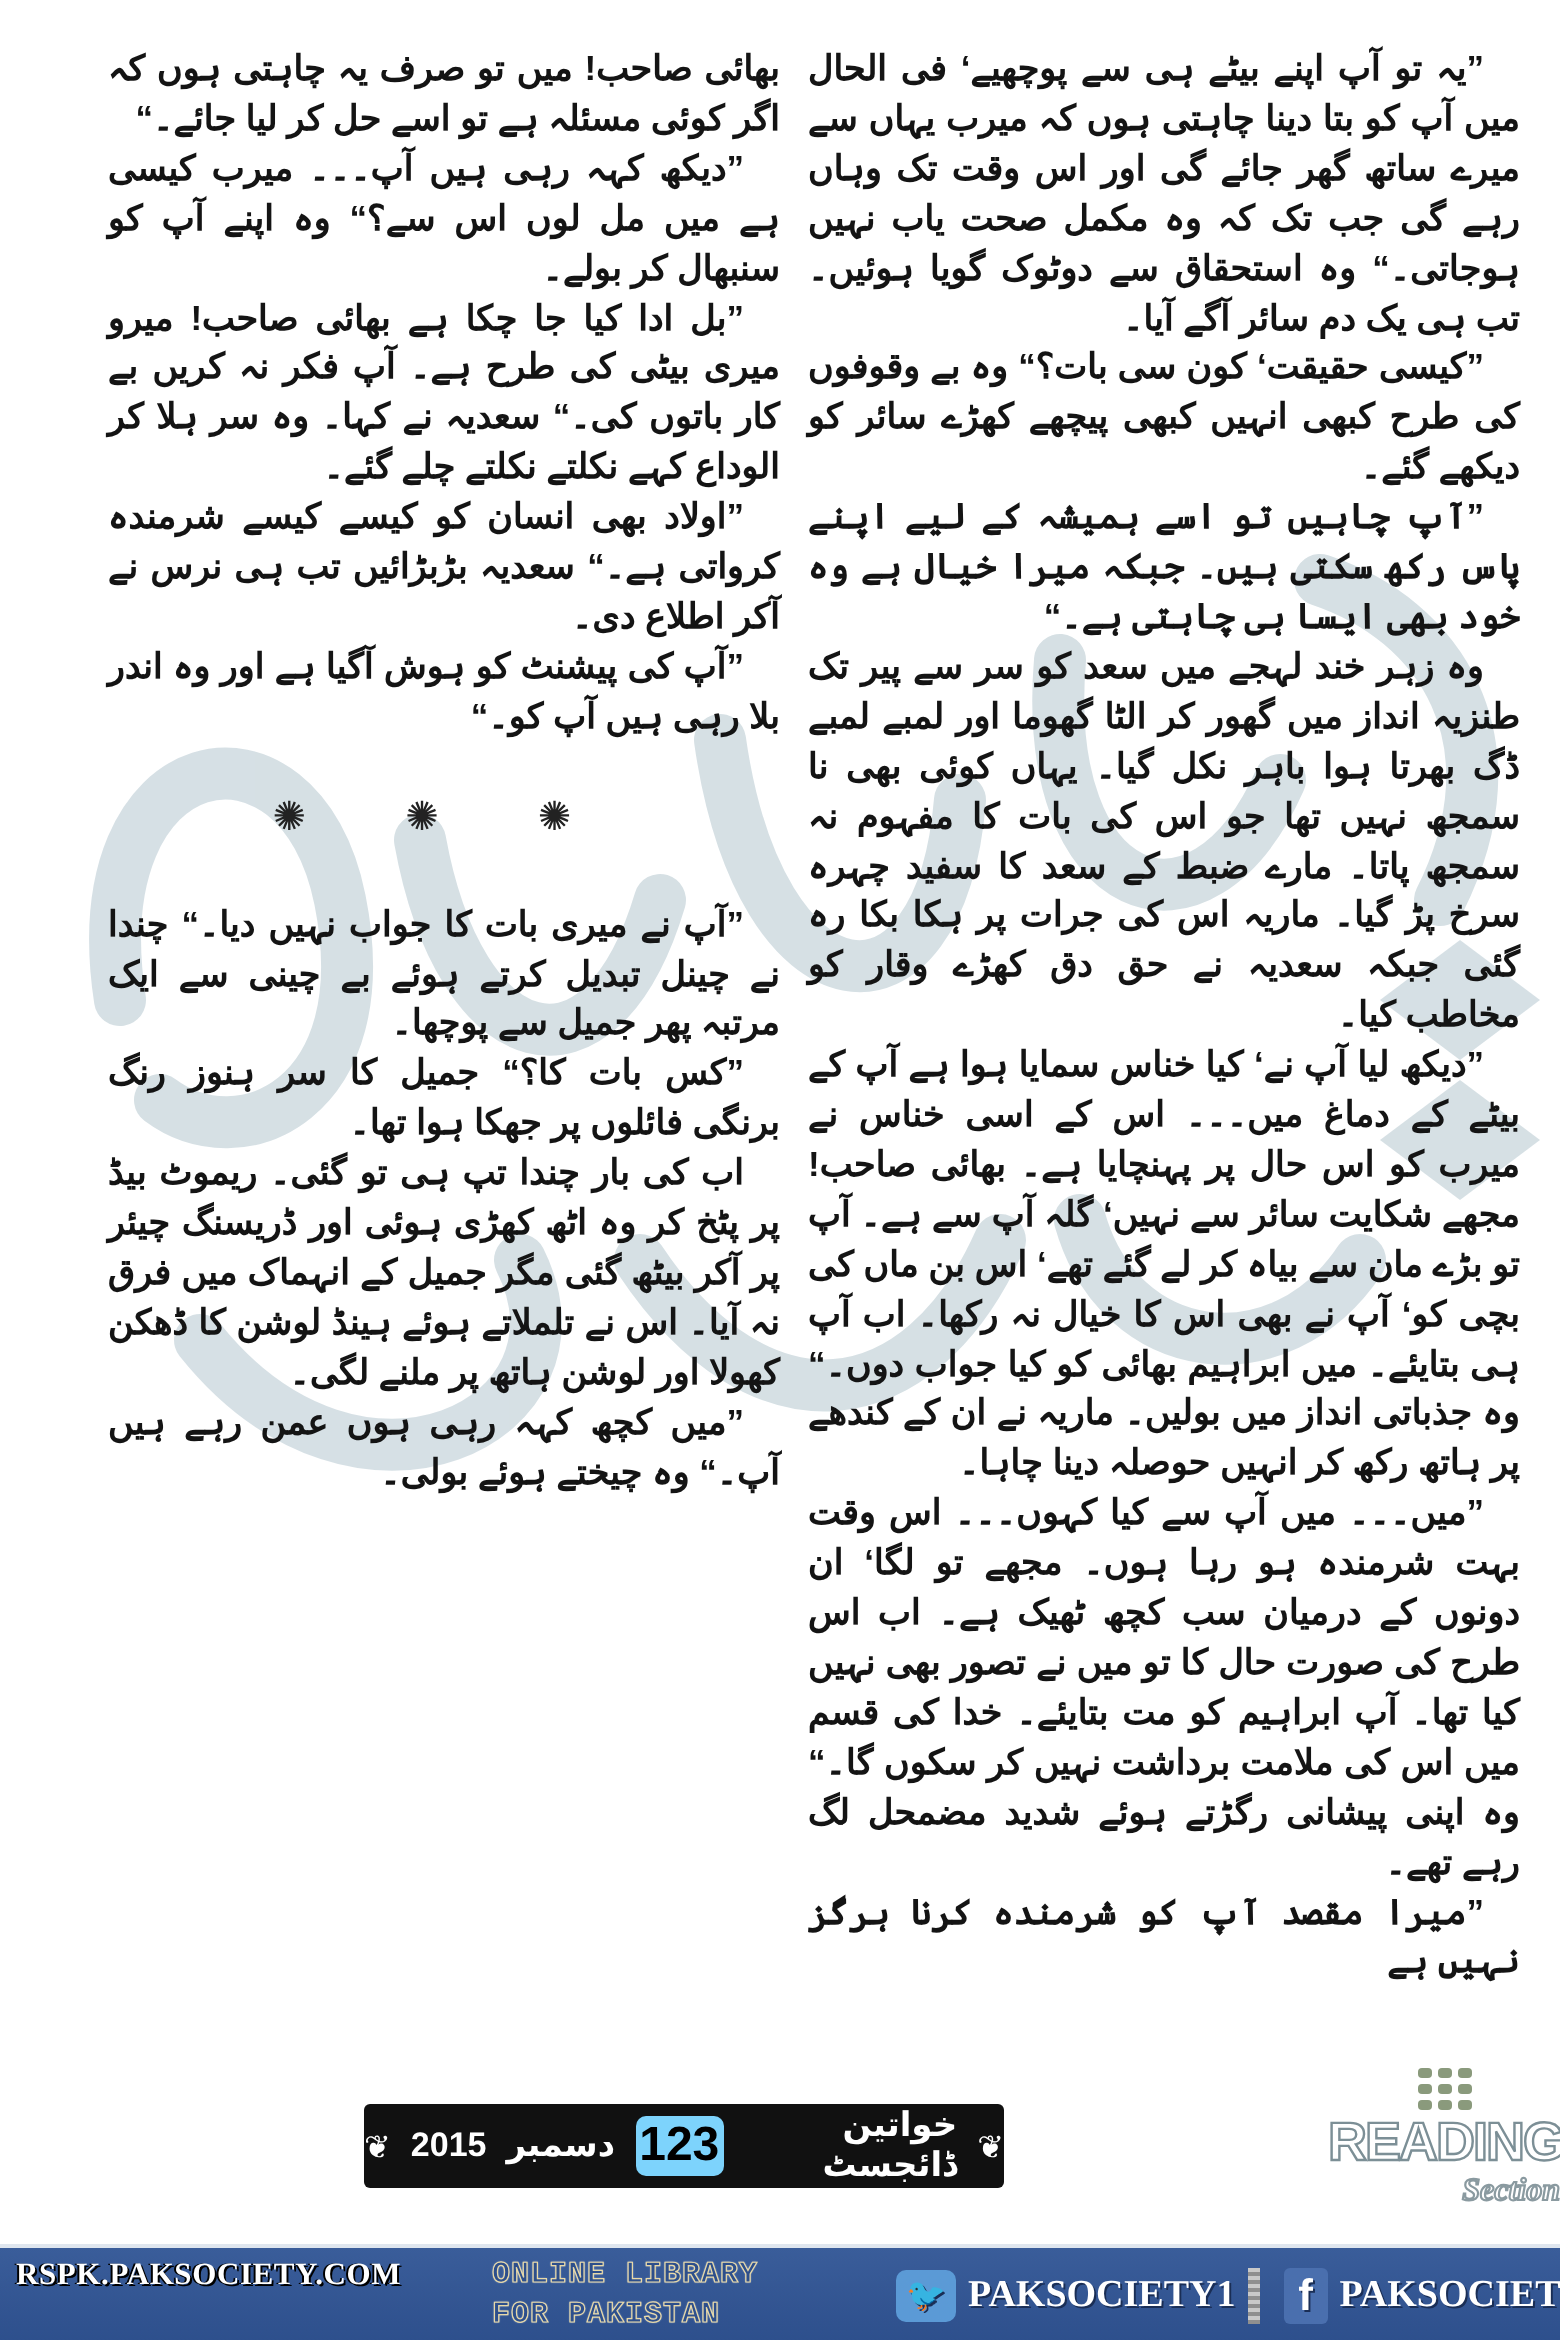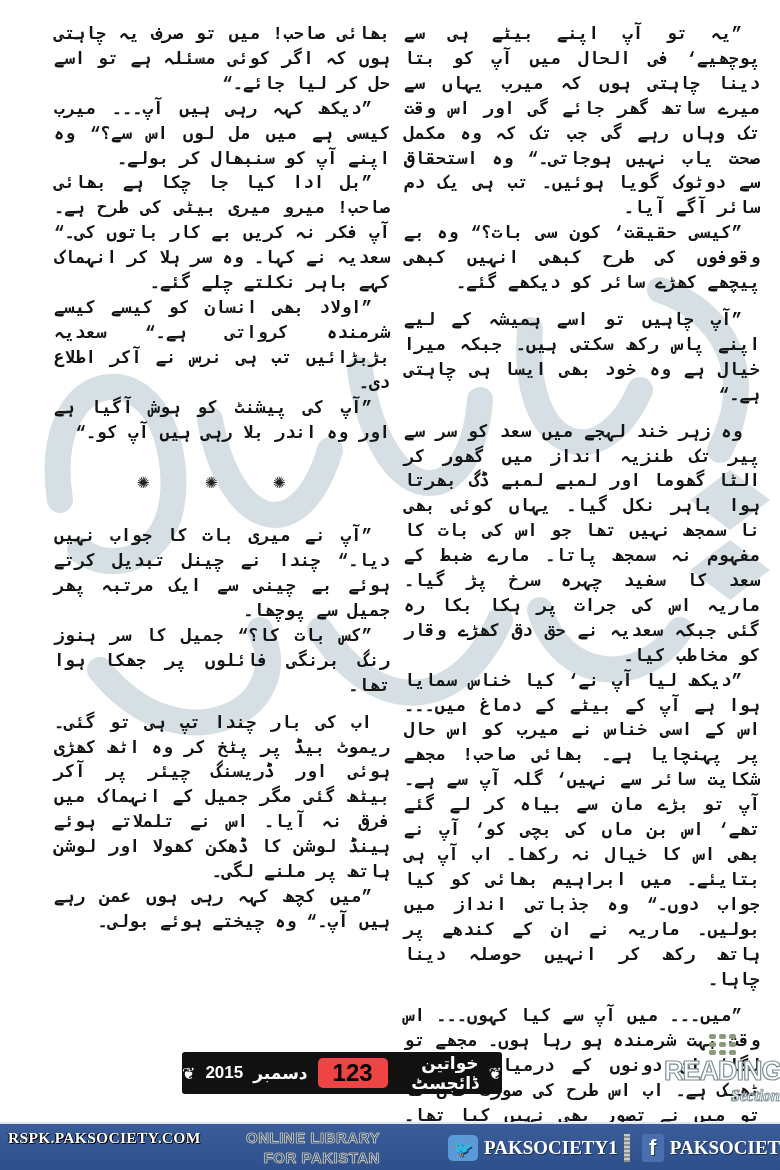--- a/index.html
+++ b/index.html
@@ -13,44 +13,44 @@
       position: absolute; left: 0; top: 250px; width: 780px; height: 600px;
       pointer-events: none; z-index: 0;
     }
     .page {
       position: absolute; left: 20px; top: 22px; width: 740px; height: 1010px;
       z-index: 1;
     }
     .col {
       position: absolute; top: 0; width: 356px;
       direction: rtl; text-align: justify;
-      font-family: Liberation Mono, monospace;
+      font-family: Liberation Sans, sans-serif;
       font-size: 17.5px; line-height: 24.9px; font-weight: bold;
       color: #141414;
     }
     .col.right { right: 0; }
     .col.left { left: 34px; width: 336px; }
     .para { margin: 0; text-align-last: right; }
     .para.indent { text-indent: 18px; }
-    .para.gap-before { margin-top: 12px; }
+    .para.gap-before { }
     .section-break {
       direction: ltr; text-align: center; margin: 26px 0 28px 0;
       font-size: 20px; letter-spacing: 22px; color: #222; font-weight: normal;
     }
     .footer-folio {
       position: absolute; left: 182px; top: 1052px; width: 320px; height: 42px;
       background: #111; color: #fff; z-index: 2;
       display: flex; align-items: center; justify-content: center; gap: 10px;
       direction: rtl; font-weight: bold; font-size: 17px;
       border-radius: 3px;
     }
     .footer-folio .orn { font-size: 16px; color: #fff; }
     .footer-folio .num {
-      background: #ef4444; color: #000; border-radius: 5px;
-      padding: 0 15px; font-size: 24px; line-height: 30px;
+      background: #7dd3fc; color: #000; border-radius: 5px;
+      padding: 0 2px; font-size: 24px; line-height: 30px;
       font-family: "Liberation Sans", sans-serif; font-weight: bold;
       direction: ltr;
     }
     .footer-folio .year { direction: ltr; font-size: 17px; font-family: "Liberation Sans", sans-serif; }
     .reading-logo {
       position: absolute; left: 664px; top: 1030px; width: 116px; height: 85px; z-index: 2;
       text-align: right;
     }
     .reading-logo .dots { display: grid; grid-template-columns: repeat(3, 7px); gap: 3px; justify-content: center; margin: 4px auto 2px; width: 27px; }
     .reading-logo .dots span { width: 7px; height: 5px; background: #8a9a7c; border-radius: 2px; display: block; }
@@ -68,23 +68,23 @@
       border-top: 2px solid #dfe6ef;
     }
     .banner .urls {
       position: absolute; left: 8px; top: 4px;
       font-family: "Liberation Serif", serif; font-weight: bold; font-size: 15.5px;
       line-height: 20px; color: #fff; letter-spacing: 0.3px;
       text-shadow: 1px 1px 0 #000, -1px 0 0 #000;
     }
     .banner .lib {
       position: absolute; left: 246px; top: 4px;
-      font-family: Liberation Sans, sans-serif; font-weight: bold; font-size: 15px;
+      font-family: Liberation Mono, monospace; font-weight: bold; font-size: 15px;
       line-height: 20px; color: #2d4f8c; letter-spacing: 0.5px;
-      -webkit-text-stroke: 0.6px #e8d9a8; text-shadow: 0 0 1px #fff; text-align: right;
+      -webkit-text-stroke: 0.6px #e8d9a8; text-shadow: 0 0 1px #fff;
     }
     .banner .social {
       position: absolute; left: 448px; top: 10px; display: flex; align-items: center; gap: 6px;
       font-family: "Liberation Serif", serif; font-weight: bold; font-size: 19px; color: #fff;
       text-shadow: 1px 1px 0 #1a2e55;
     }
     .icon-tw {
       width: 30px; height: 26px; background: #5b9ad6; border-radius: 5px;
       display: inline-flex; align-items: center; justify-content: center; color: #fff; font-size: 16px;
     }
@@ -124,21 +124,21 @@
     <p class="para indent gap-before">”آپ چاہیں تو اسے ہمیشہ کے لیے اپنے پاس رکھ سکتی ہیں۔ جبکہ میرا خیال ہے وہ خود بھی ایسا ہی چاہتی ہے۔“</p>
     <p class="para indent gap-before">وہ زہر خند لہجے میں سعد کو سر سے پیر تک طنزیہ انداز میں گھور کر الٹا گھوما اور لمبے لمبے ڈگ بھرتا ہوا باہر نکل گیا۔ یہاں کوئی بھی نا سمجھ نہیں تھا جو اس کی بات کا مفہوم نہ سمجھ پاتا۔ مارے ضبط کے سعد کا سفید چہرہ سرخ پڑ گیا۔ ماریہ اس کی جرات پر ہکا بکا رہ گئی جبکہ سعدیہ نے حق دق کھڑے وقار کو مخاطب کیا۔</p>
     <p class="para indent">”دیکھ لیا آپ نے‘ کیا خناس سمایا ہوا ہے آپ کے بیٹے کے دماغ میں۔۔۔ اس کے اسی خناس نے میرب کو اس حال پر پہنچایا ہے۔ بھائی صاحب! مجھے شکایت سائر سے نہیں‘ گلہ آپ سے ہے۔ آپ تو بڑے مان سے بیاہ کر لے گئے تھے‘ اس بن ماں کی بچی کو‘ آپ نے بھی اس کا خیال نہ رکھا۔ اب آپ ہی بتایئے۔ میں ابراہیم بھائی کو کیا جواب دوں۔“ وہ جذباتی انداز میں بولیں۔ ماریہ نے ان کے کندھے پر ہاتھ رکھ کر انہیں حوصلہ دینا چاہا۔</p>
     <p class="para indent gap-before">”میں۔۔۔ میں آپ سے کیا کہوں۔۔۔ اس وقت بہت شرمندہ ہو رہا ہوں۔ مجھے تو لگا‘ ان دونوں کے درمیان سب کچھ ٹھیک ہے۔ اب اس طرح کی صورت حال کا تو میں نے تصور بھی نہیں کیا تھا۔ آپ ابراہیم کو مت بتایئے۔ خدا کی قسم میں اس کی ملامت برداشت نہیں کر سکوں گا۔“ وہ اپنی پیشانی رگڑتے ہوئے شدید مضمحل لگ رہے تھے۔</p>
     <p class="para indent">”میرا مقصد آپ کو شرمندہ کرنا ہرگز نہیں ہے</p>
   </div>
 
   <div class="col left">
     <p class="para">بھائی صاحب! میں تو صرف یہ چاہتی ہوں کہ اگر کوئی مسئلہ ہے تو اسے حل کر لیا جائے۔“</p>
     <p class="para indent">”دیکھ کہہ رہی ہیں آپ۔۔۔ میرب کیسی ہے میں مل لوں اس سے؟“ وہ اپنے آپ کو سنبھال کر بولے۔</p>
-    <p class="para indent">”بل ادا کیا جا چکا ہے بھائی صاحب! میرو میری بیٹی کی طرح ہے۔ آپ فکر نہ کریں بے کار باتوں کی۔“ سعدیہ نے کہا۔ وہ سر ہلا کر انہماک کہے باہر نکلتے چلے گئے۔</p>
+    <p class="para indent">”بل ادا کیا جا چکا ہے بھائی صاحب! میرو میری بیٹی کی طرح ہے۔ آپ فکر نہ کریں بے کار باتوں کی۔“ سعدیہ نے کہا۔ وہ سر ہلا کر الوداع کہے نکلتے نکلتے چلے گئے۔</p>
     <p class="para indent">”اولاد بھی انسان کو کیسے کیسے شرمندہ کرواتی ہے۔“ سعدیہ بڑبڑائیں تب ہی نرس نے آکر اطلاع دی۔</p>
     <p class="para indent">”آپ کی پیشنٹ کو ہوش آگیا ہے اور وہ اندر بلا رہی ہیں آپ کو۔“</p>
     <div class="section-break">✺ ✺ ✺</div>
     <p class="para indent">”آپ نے میری بات کا جواب نہیں دیا۔“ چندا نے چینل تبدیل کرتے ہوئے بے چینی سے ایک مرتبہ پھر جمیل سے پوچھا۔</p>
     <p class="para indent">”کس بات کا؟“ جمیل کا سر ہنوز رنگ برنگی فائلوں پر جھکا ہوا تھا۔</p>
     <p class="para indent gap-before">اب کی بار چندا تپ ہی تو گئی۔ ریموٹ بیڈ پر پٹخ کر وہ اٹھ کھڑی ہوئی اور ڈریسنگ چیئر پر آکر بیٹھ گئی مگر جمیل کے انہماک میں فرق نہ آیا۔ اس نے تلملاتے ہوئے ہینڈ لوشن کا ڈھکن کھولا اور لوشن ہاتھ پر ملنے لگی۔</p>
     <p class="para indent">”میں کچھ کہہ رہی ہوں عمن رہے ہیں آپ۔“ وہ چیختے ہوئے بولی۔</p>
   </div>
 </div>
 

